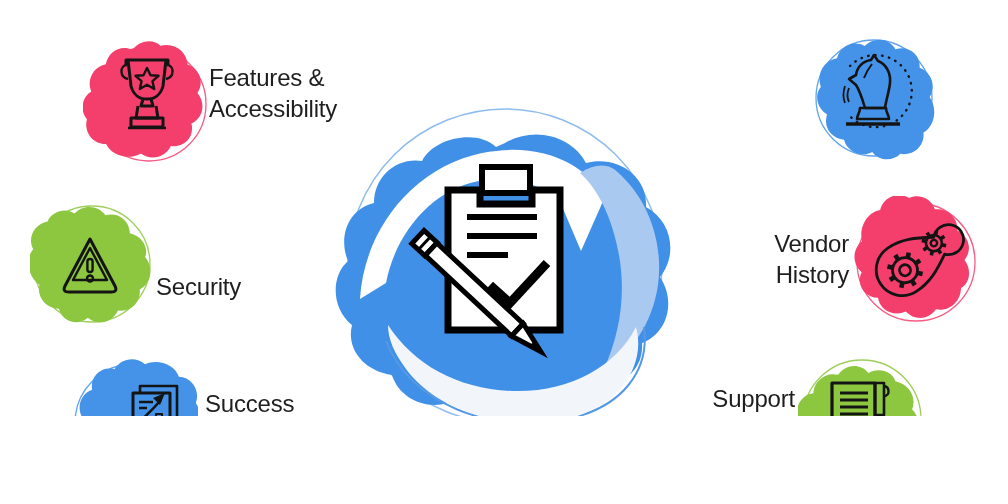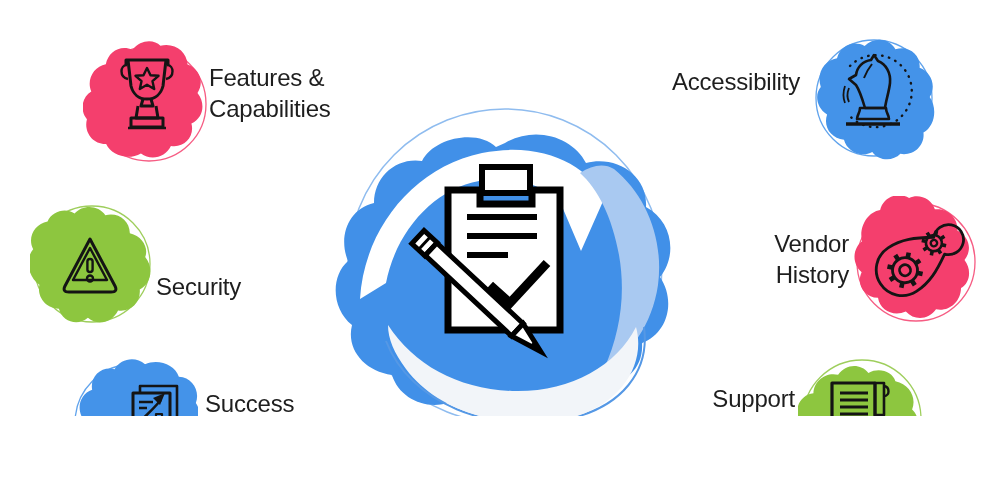--- a/index.html
+++ b/index.html
@@ -70,21 +70,21 @@
         <path d="M0,-24 L3.5,-16.8 L11.5,-16.2 L5.5,-10.8 L7.2,-3 L0,-7.2 L-7.2,-3 L-5.5,-10.8 L-11.5,-16.2 L-3.5,-16.8 Z" stroke-width="2.4"></path>
         <path d="M-4,7 L-6,14 H6 L4,7"></path>
         <path d="M-9,14 L-11,26 H11 L9,14"></path>
         <rect x="-16" y="26" width="32" height="9"></rect>
         <path d="M-19,36 H19" stroke-width="2.4"></path>
       </g>
     </svg>
   </div>
   <div class="label" style="left:209px;top:62px;">
     <div>Features &amp;</div>
-    <div>Capabilities</div>
+    <div>Accessibility</div>
   </div>
 
   <div class="iconwrap" style="left:30px;top:200px;">
     <svg viewBox="0 0 128 138">
       <circle class="ring ring-green" cx="62" cy="64" r="58"></circle>
       <path class="splat-green" transform="rotate(80 64 66)" d="M64,14 C77,7 91,13 95,25 C108,26 116,38 112,50 C123,58 124,73 114,81 C121,93 113,107 100,108 C98,120 85,128 73,123 C63,133 45,133 37,123 C24,127 12,117 12,104 C3,98 1,84 9,76 C1,66 5,51 16,46 C15,33 25,23 38,25 C43,13 56,9 64,14 Z"></path>
       <g class="ink" transform="translate(60,66)">
         <path d="M0,-27 L25,20 Q28,26 21,26 H-21 Q-28,26 -25,20 Z" stroke-linejoin="round"></path>
         <path d="M0,-18 L17,14 H-17 Z" stroke-width="2.4"></path>
         <rect x="-2.6" y="-7" width="5.2" height="13" rx="2.6" stroke-width="2.4"></rect>
@@ -126,21 +126,20 @@
         <path d="M-22,-28 A36,36 0 1 1 -24,20" stroke-width="2.4" stroke-dasharray="0.5 6.5" stroke-linecap="round"></path>
         <path d="M-7,14 C-10,4 -12,-3 -16,-9 L-23,-15 L-16,-19 C-15,-27 -9,-33 -1,-34 L2,-39 L6,-33 C14,-30 19,-21 18,-11 C17,-2 14,6 13,14 Z" stroke-width="2.6"></path>
         <path d="M0,-30 C-4,-25 -6,-21 -8,-16" stroke-width="2"></path>
         <path d="M-12,14 C-12,19 -15,21 -15,25 H17 C17,21 14,19 14,14 Z" stroke-width="2.6"></path>
         <path d="M-27,-8 C-29,-2 -29,4 -27,9 M-23,-6 C-25,-1 -25,4 -23,8" stroke-width="1.8"></path>
         <path d="M-26,30 H28" stroke-width="3.5"></path>
       </g>
     </svg>
   </div>
   <div class="label right" style="right:208px;top:66px;">
-    <div>Accessibility</div>
   </div>
 
   <div class="iconwrap" style="left:852px;top:196px;">
     <svg viewBox="0 0 128 138">
       <circle class="ring ring-pink" cx="64" cy="66" r="59"></circle>
       <path class="splat-pink" transform="rotate(120 64 66)" d="M64,14 C77,7 91,13 95,25 C108,26 116,38 112,50 C123,58 124,73 114,81 C121,93 113,107 100,108 C98,120 85,128 73,123 C63,133 45,133 37,123 C24,127 12,117 12,104 C3,98 1,84 9,76 C1,66 5,51 16,46 C15,33 25,23 38,25 C43,13 56,9 64,14 Z"></path>
       <g class="ink" transform="translate(62,66) rotate(-33)">
         <path d="M-14,-26 A26,26 0 1 0 -14,26 C2,26 14,20 30,10 A15,15 0 1 0 30,-10 C14,-20 2,-26 -14,-26 Z" stroke-width="2.8"></path>
         <g transform="translate(-12,2)">
           <path d="M13,0 L18,0 M9.2,9.2 L12.7,12.7 M0,13 L0,18 M-9.2,9.2 L-12.7,12.7 M-13,0 L-18,0 M-9.2,-9.2 L-12.7,-12.7 M0,-13 L0,-18 M9.2,-9.2 L12.7,-12.7" stroke-width="4.6"></path>

